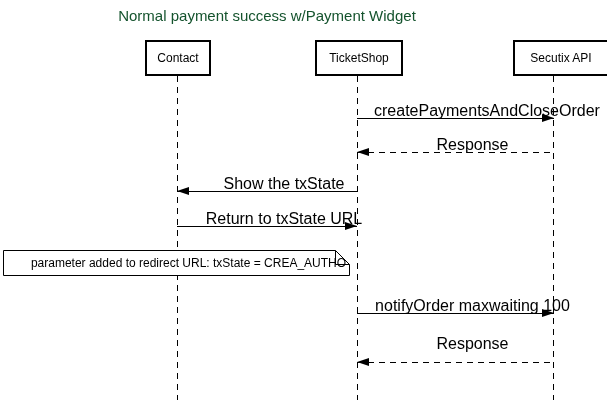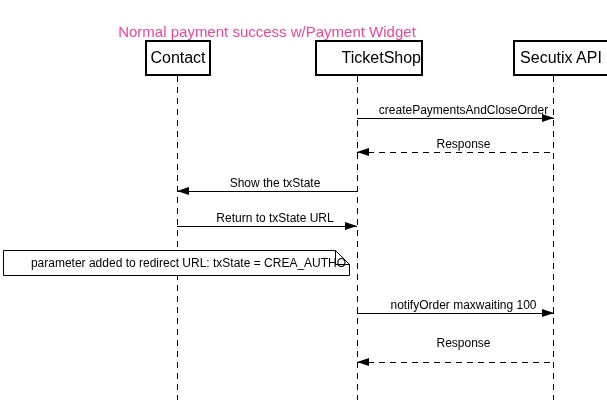--- a/index.html
+++ b/index.html
@@ -6,47 +6,46 @@
   html,body { background:#ffffff; }
   body { font-family:"Liberation Sans", sans-serif; color:#000000; }
 
   .canvas {
     position:relative; width:607px; height:400px;
     background:#ffffff; overflow:hidden;
   }
 
   .title {
     position:absolute; top:7px; left:0; width:534px;
-    text-align:center; font-size:15px; color:#ec4899;
+    text-align:center; font-size:15px; color:#14532d;
     white-space:nowrap;
-    margin-top:16px;
   }
 
   .actor {
     position:absolute; top:40px; height:36px;
     border:2px solid #000; background:#fff;
     display:flex; align-items:center; justify-content:center;
-    font-size:16px; white-space:nowrap;
+    font-size:12px; white-space:nowrap;
   }
   .actor-contact   { left:145px; width:66px; }
-  .actor-ticketshop{ left:315px; width:108px;justify-content:flex-end; }
+  .actor-ticketshop{ left:315px; width:88px; }
   .actor-secutix   { left:513px; width:96px; }
 
   .lifeline {
     position:absolute; top:76px; height:324px; width:1px;
     background:repeating-linear-gradient(to bottom,#000 0 6px,transparent 6px 11px);
   }
   .ll-contact   { left:177px; }
   .ll-ticketshop{ left:357px; }
   .ll-secutix   { left:553px; }
 
   .msg { position:absolute; top:0; height:0; }
   .msg-label {
-    position:absolute; left:8px; width:100%;
-    text-align:center; font-size:12px; line-height:13px; white-space:nowrap;
+    position:absolute; left:17px; width:100%;
+    text-align:center; font-size:16px; line-height:13px; white-space:nowrap;
   }
   .msg-line { position:absolute; left:0; width:100%; height:1px; }
   .msg-line.solid  { background:#000; }
   .msg-line.dashed { background:repeating-linear-gradient(to right,#000 0 6px,transparent 6px 11px); }
 
   .arrow {
     position:absolute; width:0; height:0;
     border-top:4px solid transparent; border-bottom:4px solid transparent;
   }
   .arrow.right { right:0; border-left:12px solid #000; }

